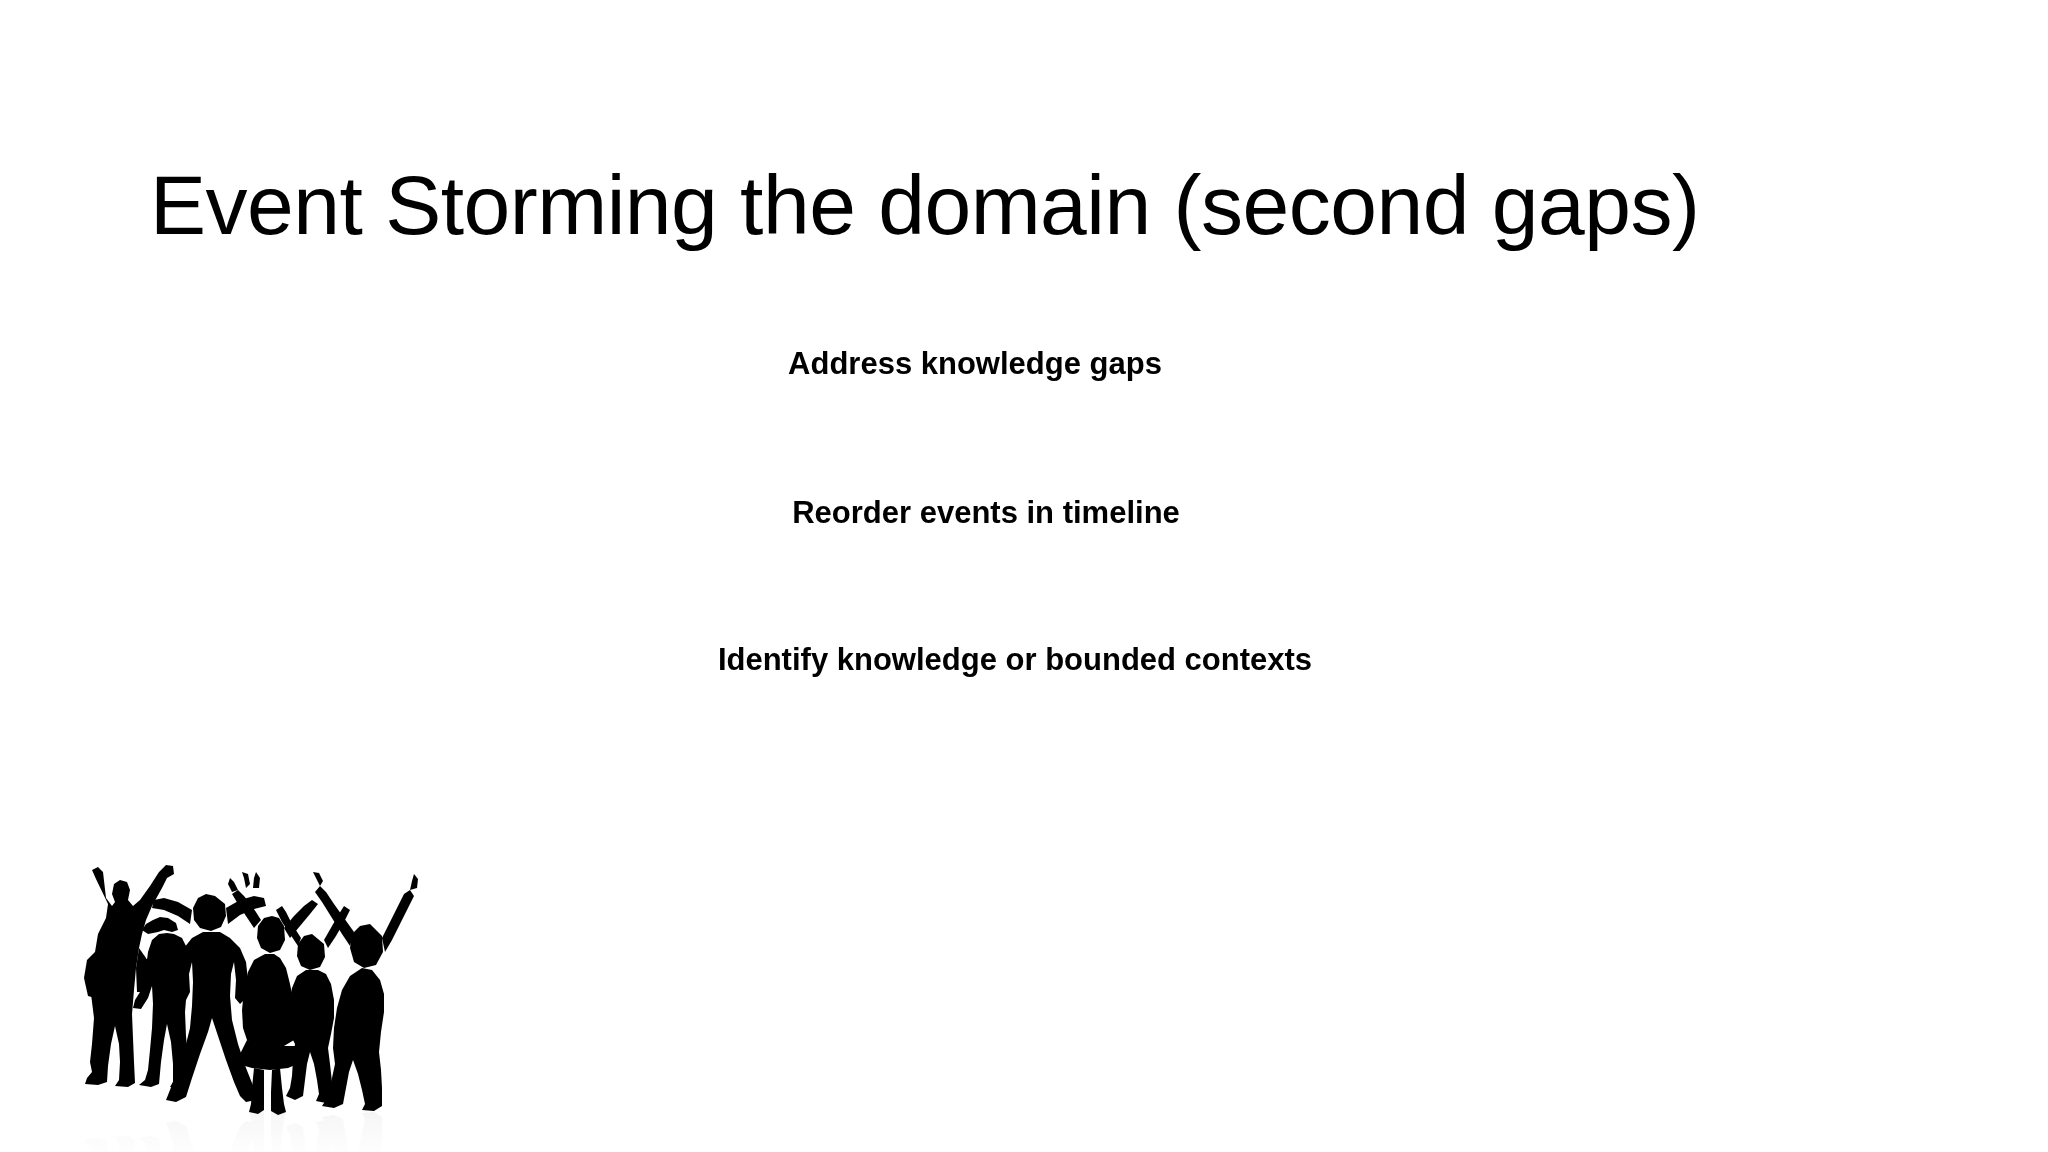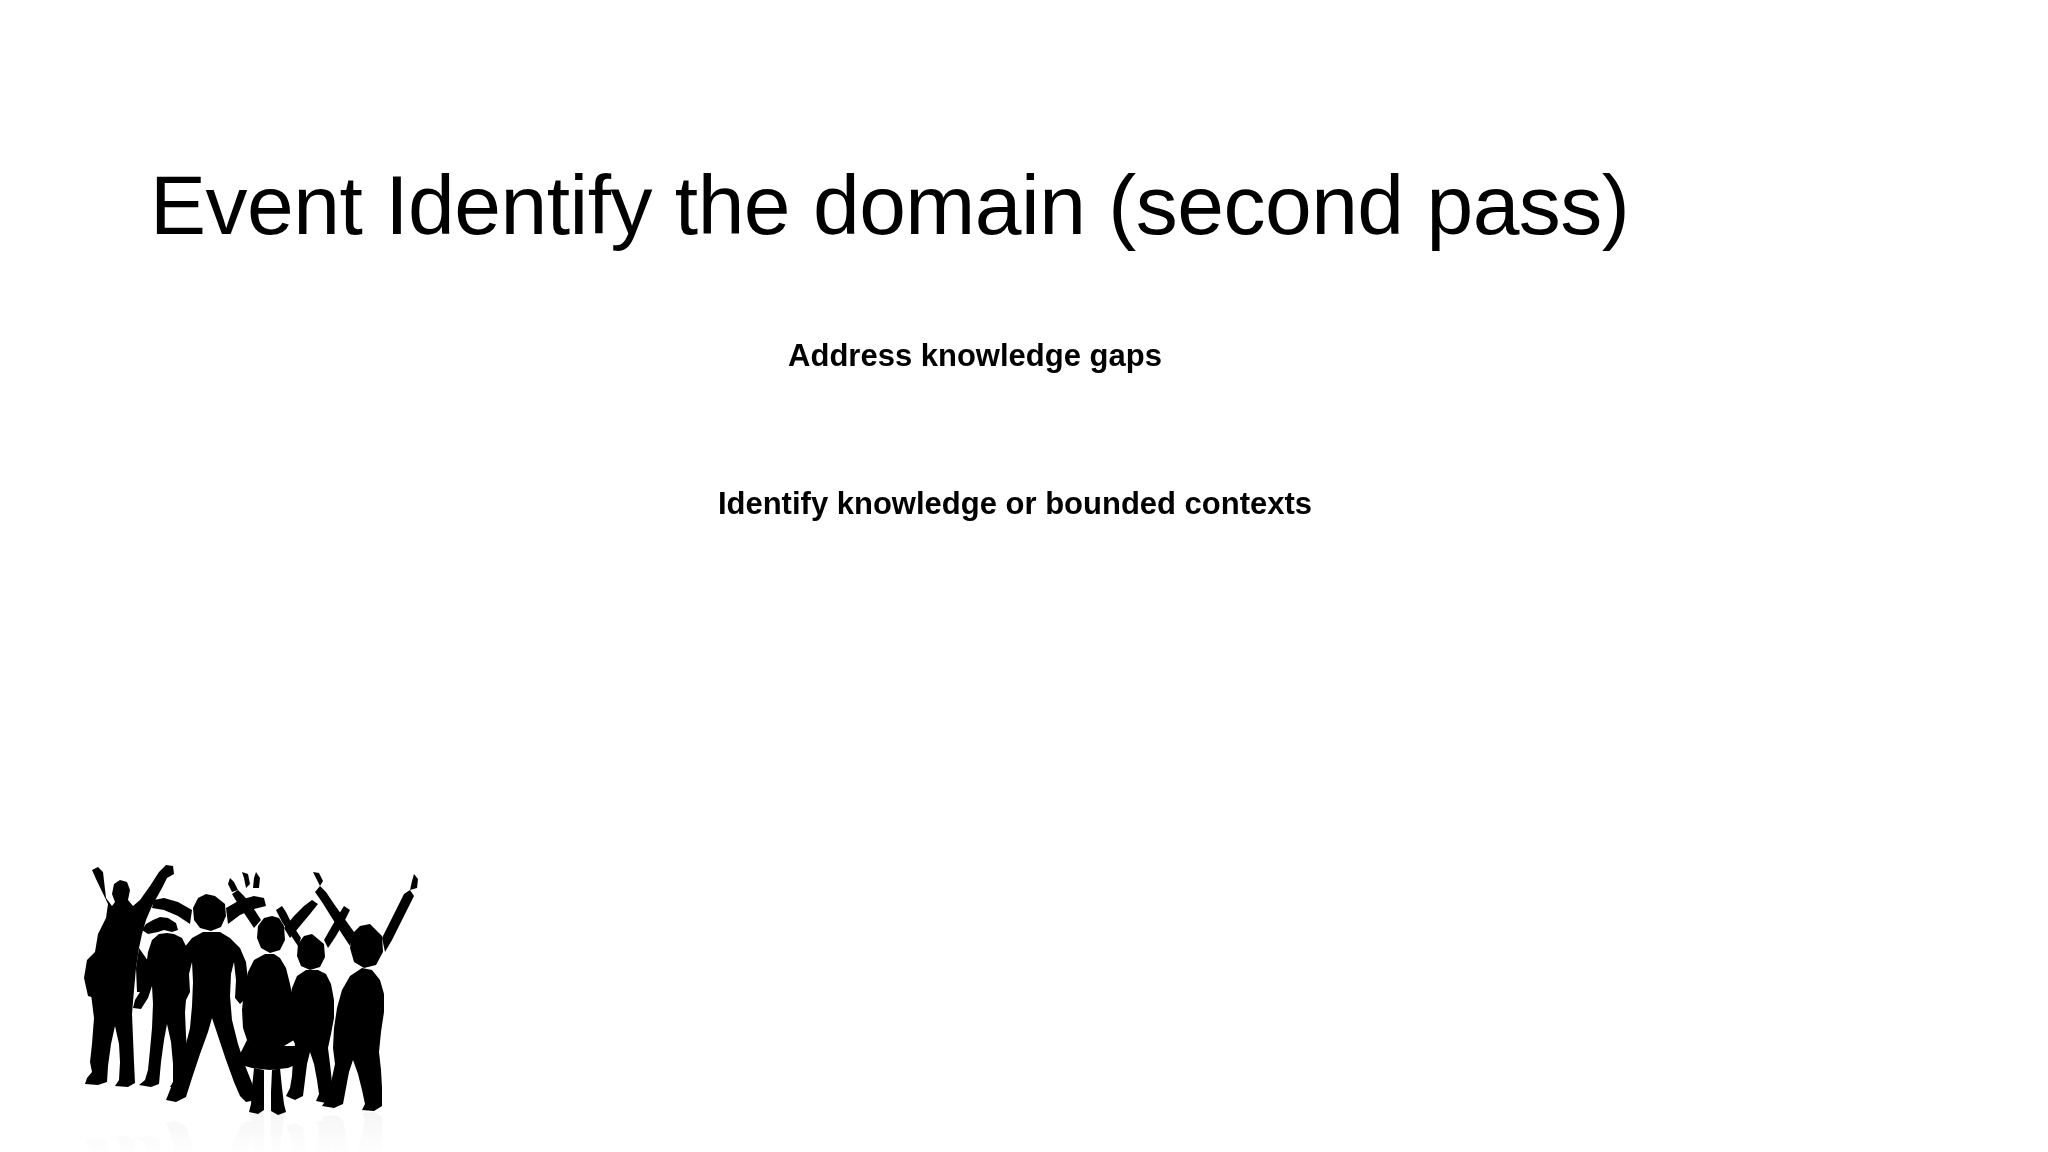--- a/index.html
+++ b/index.html
@@ -45,21 +45,21 @@
     text-align: center;
   }
   .body-line {
     font-family: "Liberation Sans", sans-serif;
     font-weight: 700;
     font-size: 31px;
     line-height: 1.15;
     color: #000000;
     white-space: nowrap;
   }
-  .body-line.l1 { margin-top: 8px; }
+  .body-line.l1 { margin-top: 16px; }
   .body-line.l2 { margin-top: 113px; padding-left: 22px; }
   .body-line.l3 { margin-top: 112px; padding-left: 80px; }
 
   
   .silhouette {
     position: absolute;
     left: 40px;
     top: 848px;
     width: 385px;
     height: 304px;
@@ -68,24 +68,25 @@
     display: block;
     width: 100%;
     height: 100%;
   }
 </style>
 </head>
 <body>
 
 <div class="slide">
 
-  <h1 class="slide-title">Event Identify the domain (second pass)</h1>
+  <h1 class="slide-title">Event Storming the domain (second gaps)</h1>
 
   <div class="body-block">
     <div class="body-line l1">Address knowledge gaps</div>
+    <div class="body-line l2">Reorder events in timeline</div>
     <div class="body-line l3">Identify knowledge or bounded contexts</div>
   </div>
 
   <div class="silhouette">
     <svg viewBox="0 0 385 304" xmlns="http://www.w3.org/2000/svg" aria-hidden="true">
       <defs>
         <linearGradient id="reflFade" x1="0" y1="0" x2="0" y2="1">
           <stop offset="0%" stop-color="#ffffff" stop-opacity="0.45"></stop>
           <stop offset="45%" stop-color="#ffffff" stop-opacity="0.82"></stop>
           <stop offset="100%" stop-color="#ffffff" stop-opacity="1"></stop>

